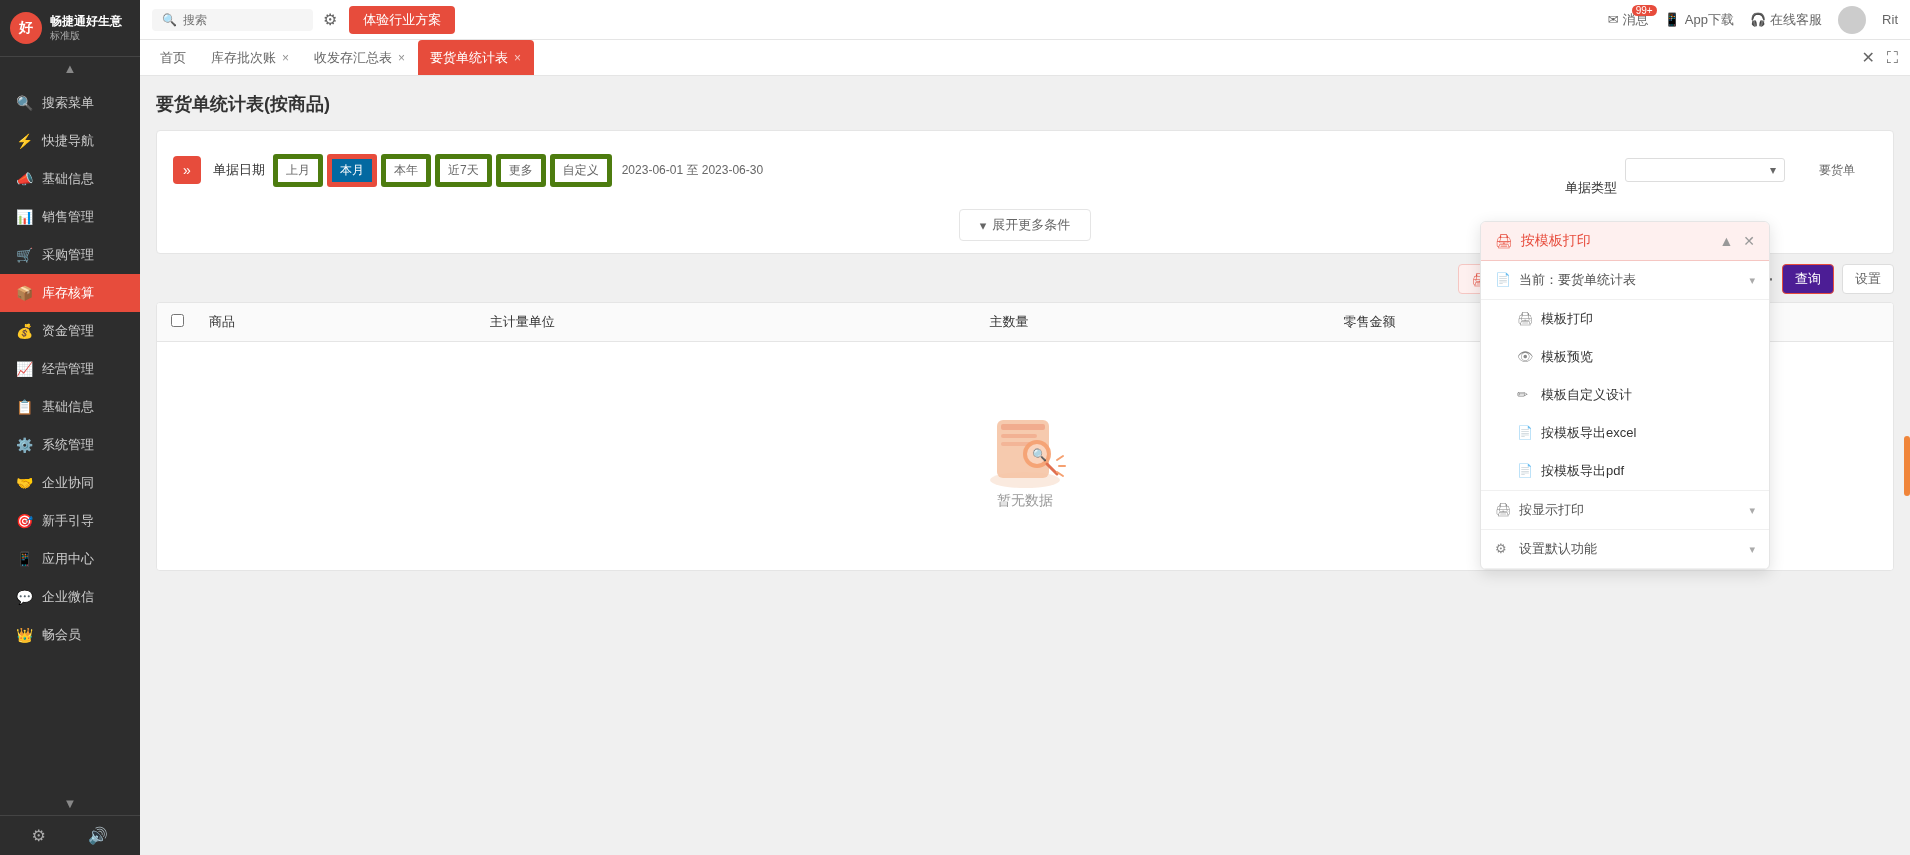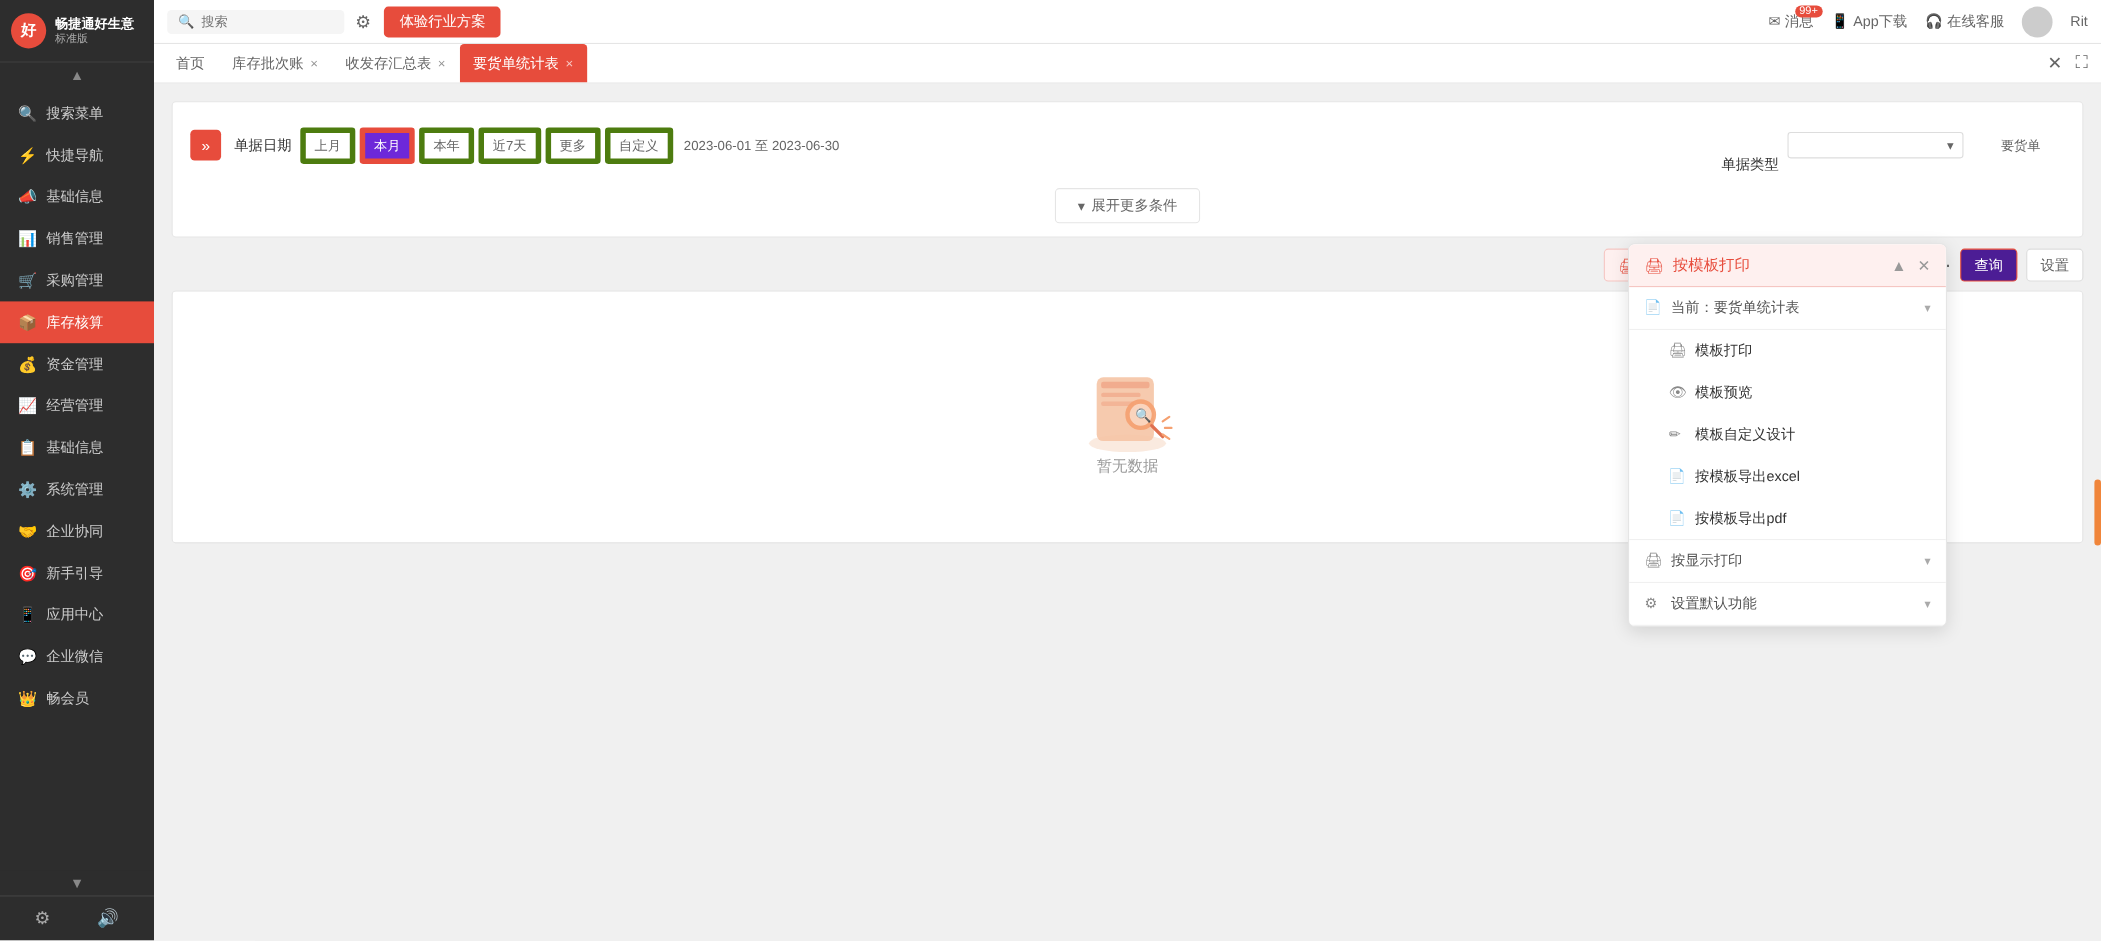--- a/index.html
+++ b/index.html
@@ -284,21 +284,21 @@
       padding: 3px 8px;
       border: 5px solid #4d7c0f;
       border-radius: 3px;
       background: #fff;
       font-size: 12px;
       color: #666;
       cursor: pointer;
       margin-right: 4px;
     }
     .date-btn.active {
-      background: #6d28d9;
+      background: #0369a1;
       color: white;
       border-color: #e74c3c;
     }
     .date-range {
       font-size: 12px;
       color: #666;
       margin-left: 6px;
     }
     .filter-select {
       display: flex;
@@ -641,20 +641,21 @@
       <span>要货单统计表</span>
       <span class="tab-close">×</span>
     </div>
     <div class="tabs-bar-right">
       <button title="Close">✕</button>
       <button title="Maximize">⛶</button>
     </div>
   </div>
 
   <div class="page-content">
+    <div class="page-title">要货单统计表(按商品)</div>
 
     <div class="filter-bar">
       <button class="filter-expand-btn">
         <span>»</span>
       </button>
       <span class="filter-label">单据日期</span>
 
       <button class="date-btn">上月</button>
       <button class="date-btn active">本月</button>
       <button class="date-btn">本年</button>
@@ -699,20 +700,34 @@
       <span style="cursor:pointer;color:#666;font-size:18px;">⋯</span>
       <button class="toolbar-btn primary">
         <span>查询</span>
       </button>
       <button class="toolbar-btn">
         <span>设置</span>
       </button>
     </div>
 
     <div class="data-table">
+      <table>
+        <thead>
+          <tr>
+            <th>
+              <input type="checkbox" style="">
+            </th>
+            <th>商品</th>
+            <th>主计量单位</th>
+            <th>主数量</th>
+            <th>零售金额</th>
+            <th></th>
+          </tr>
+        </thead>
+      </table>
       <div class="empty-state">
 
         <svg width="100" height="90" viewBox="0 0 100 90">
           <ellipse cx="50" cy="78" rx="35" ry="8" fill="#f5d5c0" opacity="0.5"></ellipse>
           <rect x="22" y="18" width="52" height="58" rx="6" fill="#f5c4a5" opacity="0.9"></rect>
           <rect x="26" y="22" width="44" height="6" rx="2" fill="#f0a080" opacity="0.7"></rect>
           <rect x="26" y="32" width="36" height="4" rx="2" fill="#f0a080" opacity="0.6"></rect>
           <rect x="26" y="40" width="30" height="4" rx="2" fill="#f0a080" opacity="0.5"></rect>
           <circle cx="62" cy="52" r="14" fill="#f5a070" opacity="0.9"></circle>
           <circle cx="62" cy="52" r="10" fill="#fbe0d0" opacity="0.8"></circle>

